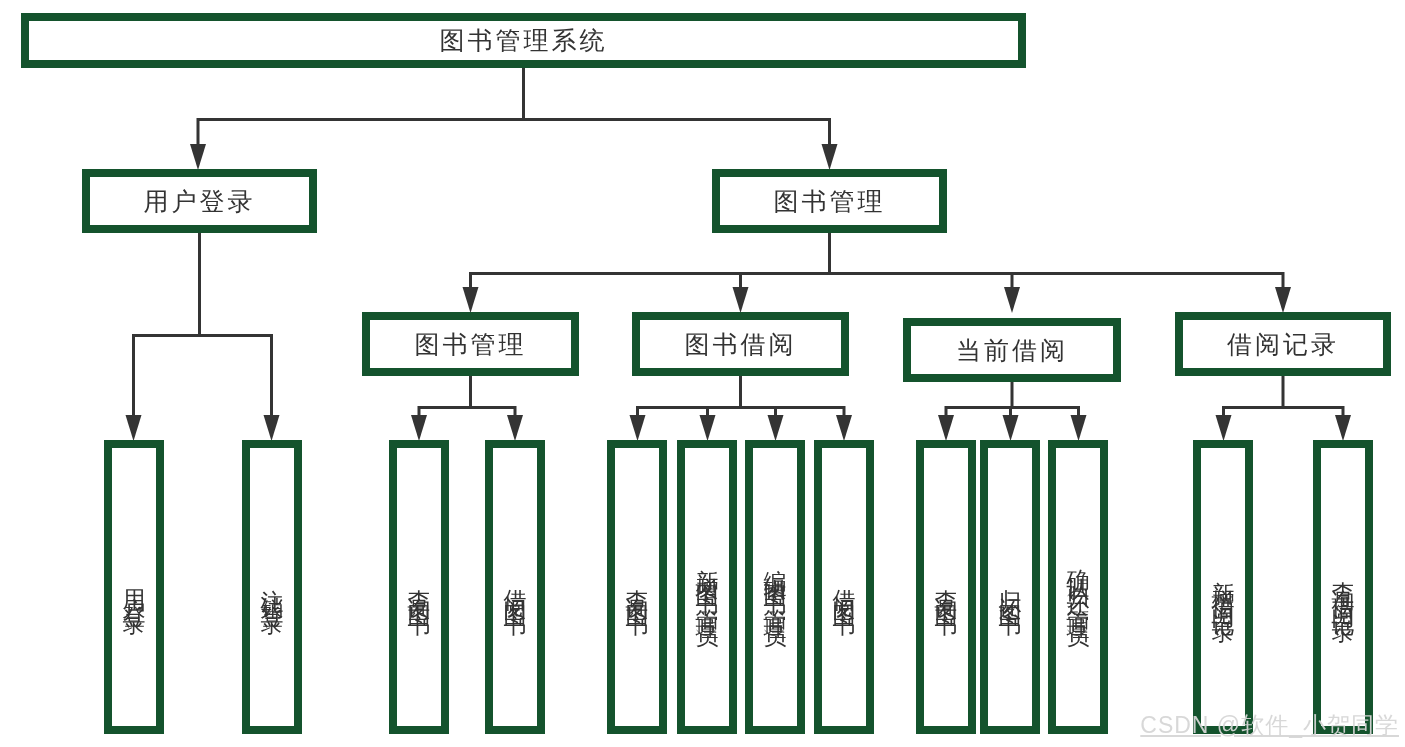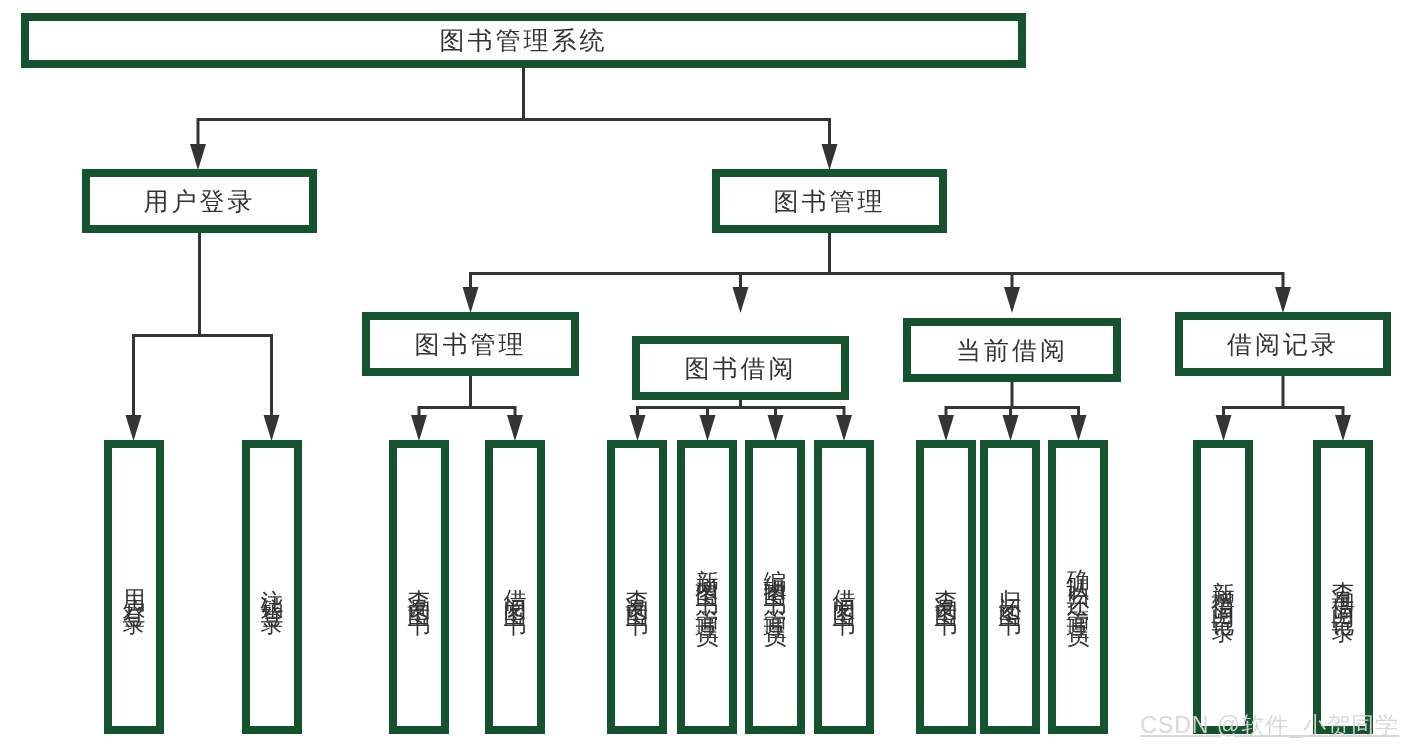--- a/index.html
+++ b/index.html
@@ -132,21 +132,21 @@
   <div class="node" style="left:82px; top:169px; width:235px; height:64px;">
     <span class="hlabel">用户登录</span>
   </div>
   <div class="node" style="left:712px; top:169px; width:235px; height:64px;">
     <span class="hlabel">图书管理</span>
   </div>
 
   <div class="node" style="left:362px; top:312px; width:217px; height:64px;">
     <span class="hlabel">图书管理</span>
   </div>
-  <div class="node" style="left:632px; top:312px; width:217px; height:64px;margin-top:24px;">
+  <div class="node" style="left:632px; top:312px; width:217px; height:64px;">
     <span class="hlabel">图书借阅</span>
   </div>
   <div class="node" style="left:903px; top:312px; width:218px; height:64px;margin-top:6px;">
     <span class="hlabel">当前借阅</span>
   </div>
   <div class="node" style="left:1175px; top:312px; width:216px; height:64px;">
     <span class="hlabel">借阅记录</span>
   </div>
 
   <div class="node leaf" style="left:104px;">

